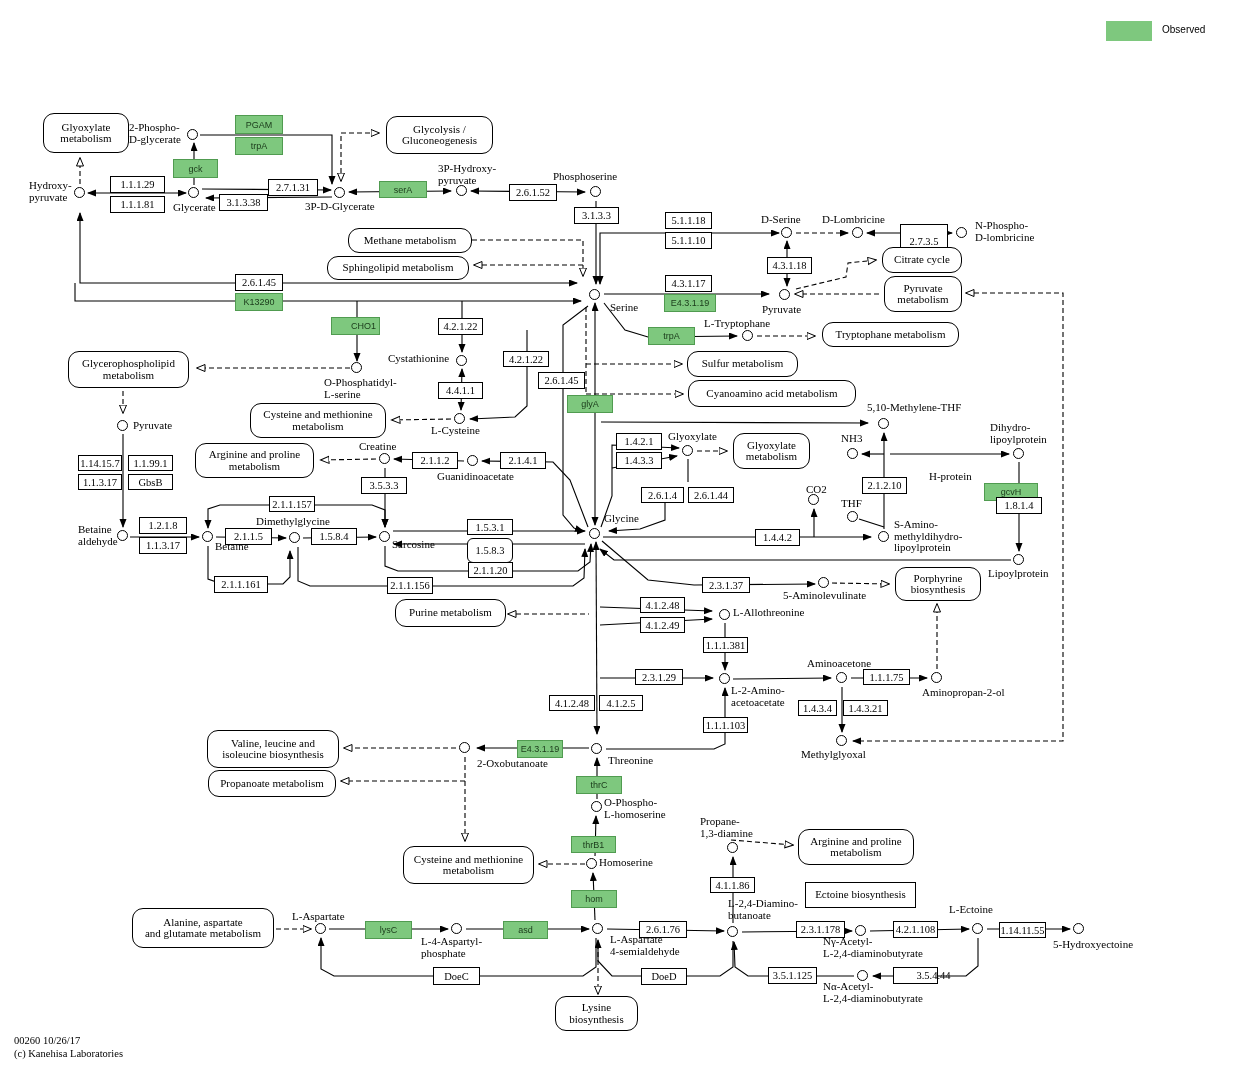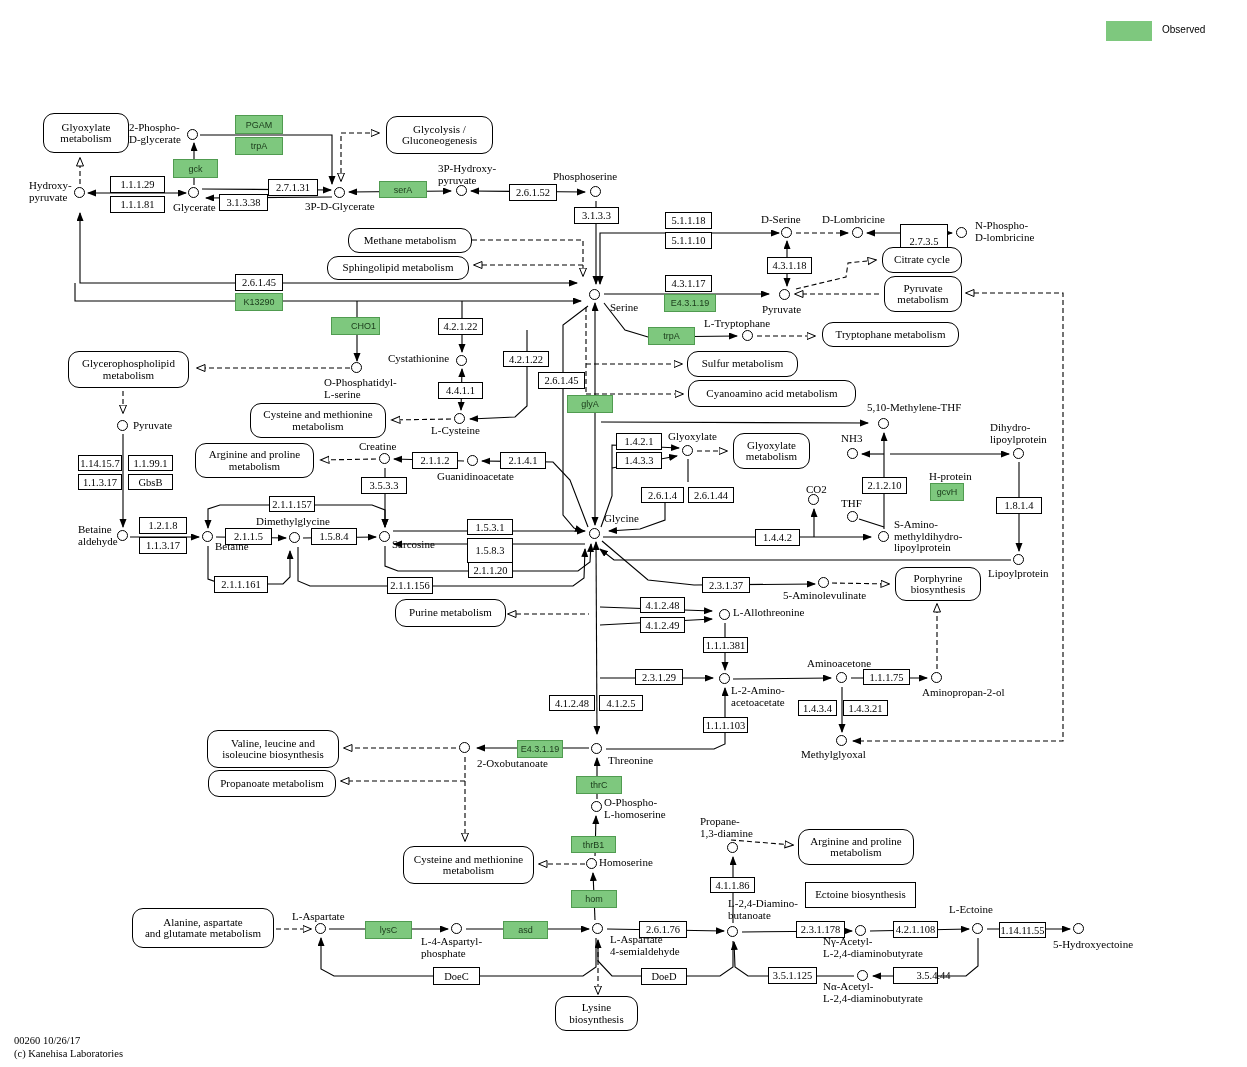--- a/index.html
+++ b/index.html
@@ -182,37 +182,37 @@
       <div class="ebox" style="left: 503px; top: 351px; width: 46px; height: 16px;">4.2.1.22</div>
       <div class="ebox" style="left: 438px; top: 382px; width: 45px; height: 17px;">4.4.1.1</div>
       <div class="ebox" style="left: 538px; top: 372px; width: 47px; height: 17px;">2.6.1.45</div>
       <div class="ebox green" style="left: 567px; top: 395px; width: 46px; height: 18px;">glyA</div>
       <div class="ebox green" style="left: 648px; top: 327px; width: 47px; height: 18px;">trpA</div>
       <div class="ebox" style="left: 616px; top: 433px; width: 46px; height: 17px;">1.4.2.1</div>
       <div class="ebox" style="left: 616px; top: 452px; width: 46px; height: 17px;">1.4.3.3</div>
       <div class="ebox" style="left: 641px; top: 487px; width: 43px; height: 16px;">2.6.1.4</div>
       <div class="ebox" style="left: 688px; top: 487px; width: 46px; height: 16px;">2.6.1.44</div>
       <div class="ebox" style="left: 862px; top: 477px; width: 45px; height: 17px;">2.1.2.10</div>
-      <div class="ebox green" style="left: 930px; top: 483px; width: 34px; height: 18px;">gcvH</div>
+      <div class="ebox green" style="left: 984px; top: 483px; width: 54px; height: 18px;">gcvH</div>
       <div class="ebox" style="left: 996px; top: 497px; width: 46px; height: 17px;">1.8.1.4</div>
       <div class="ebox" style="left: 755px; top: 529px; width: 45px; height: 17px;">1.4.4.2</div>
       <div class="ebox" style="left: 78px; top: 455px; width: 44px; height: 16px;">1.14.15.7</div>
       <div class="ebox" style="left: 128px; top: 455px; width: 45px; height: 16px;">1.1.99.1</div>
       <div class="ebox" style="left: 78px; top: 474px; width: 44px; height: 16px;">1.1.3.17</div>
       <div class="ebox" style="left: 128px; top: 474px; width: 45px; height: 16px;">GbsB</div>
       <div class="ebox" style="left: 139px; top: 517px; width: 48px; height: 17px;">1.2.1.8</div>
       <div class="ebox" style="left: 139px; top: 537px; width: 48px; height: 17px;">1.1.3.17</div>
       <div class="ebox" style="left: 225px; top: 528px; width: 47px; height: 17px;">2.1.1.5</div>
       <div class="ebox" style="left: 311px; top: 528px; width: 46px; height: 17px;">1.5.8.4</div>
       <div class="ebox" style="left: 412px; top: 452px; width: 46px; height: 17px;">2.1.1.2</div>
       <div class="ebox" style="left: 500px; top: 452px; width: 46px; height: 17px;">2.1.4.1</div>
       <div class="ebox" style="left: 361px; top: 477px; width: 46px; height: 17px;">3.5.3.3</div>
       <div class="ebox" style="left: 269px; top: 496px; width: 46px; height: 16px;">2.1.1.157</div>
       <div class="ebox" style="left: 467px; top: 519px; width: 46px; height: 16px;">1.5.3.1</div>
-      <div class="ebox" style="left: 467px; top: 538px; width: 46px; height: 25px;">1.5.8.3</div>
+      <div class="ebox" style="left: 467px; top: 538px; width: 46px; height: 25px; border-radius: 6px;">1.5.8.3</div>
       <div class="ebox" style="left: 468px; top: 562px; width: 45px; height: 16px;">2.1.1.20</div>
       <div class="ebox" style="left: 214px; top: 576px; width: 54px; height: 17px;">2.1.1.161</div>
       <div class="ebox" style="left: 387px; top: 577px; width: 46px; height: 17px;">2.1.1.156</div>
       <div class="ebox" style="left: 702px; top: 577px; width: 48px; height: 16px;">2.3.1.37</div>
       <div class="ebox" style="left: 640px; top: 597px; width: 45px; height: 16px;">4.1.2.48</div>
       <div class="ebox" style="left: 640px; top: 617px; width: 45px; height: 16px;">4.1.2.49</div>
       <div class="ebox" style="left: 703px; top: 637px; width: 45px; height: 16px;">1.1.1.381</div>
       <div class="ebox" style="left: 635px; top: 669px; width: 48px; height: 16px;">2.3.1.29</div>
       <div class="ebox" style="left: 863px; top: 669px; width: 47px; height: 16px;">1.1.1.75</div>
       <div class="ebox" style="left: 798px; top: 700px; width: 39px; height: 16px;">1.4.3.4</div>

